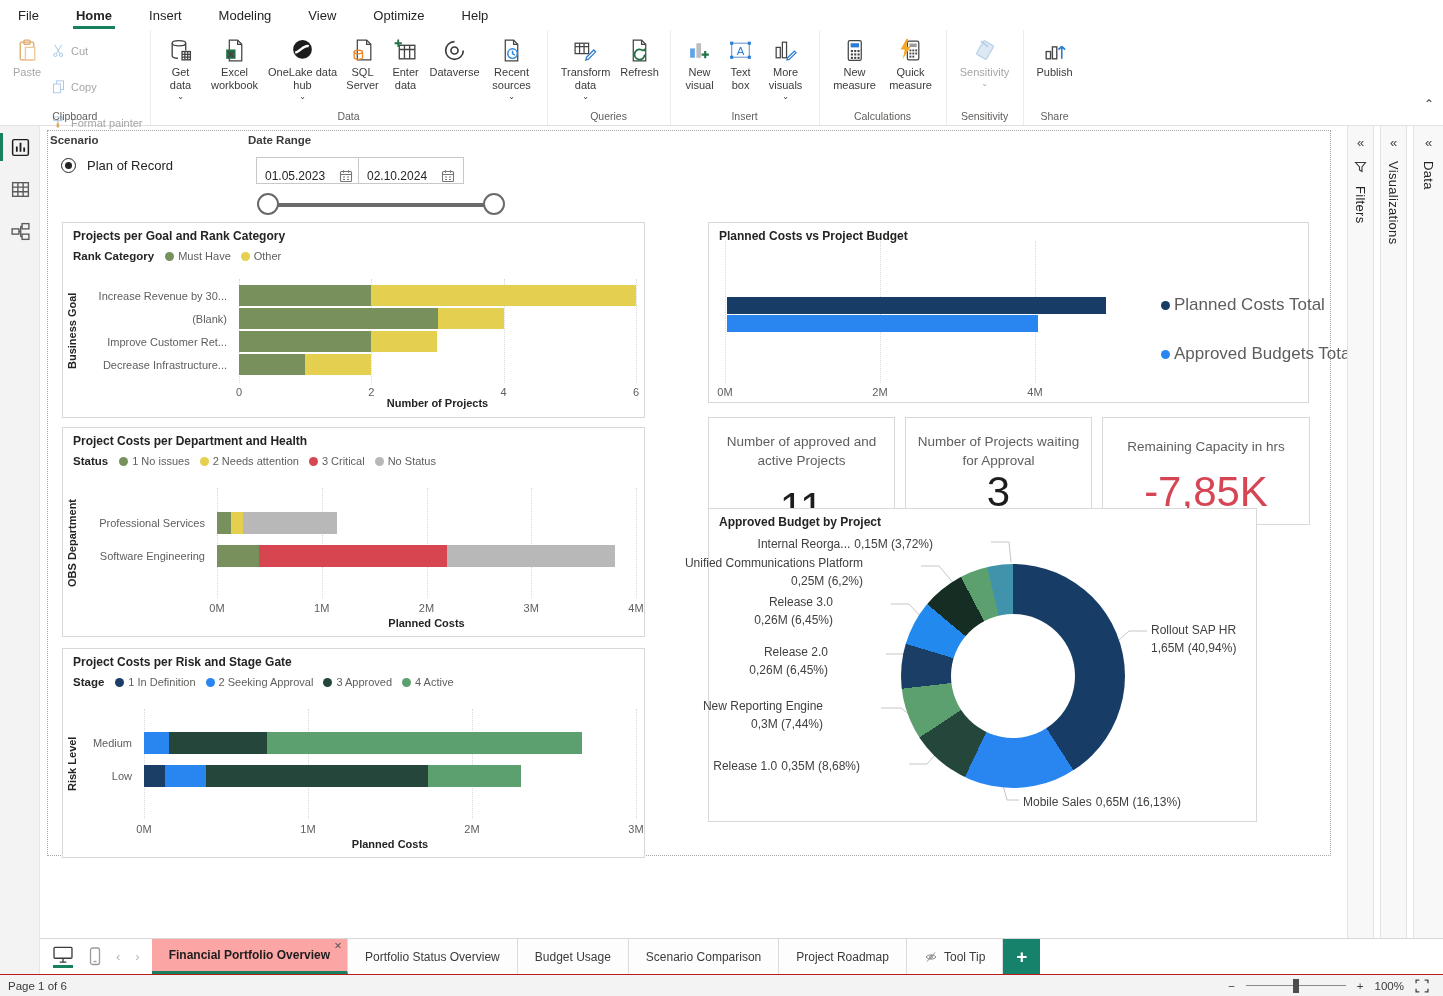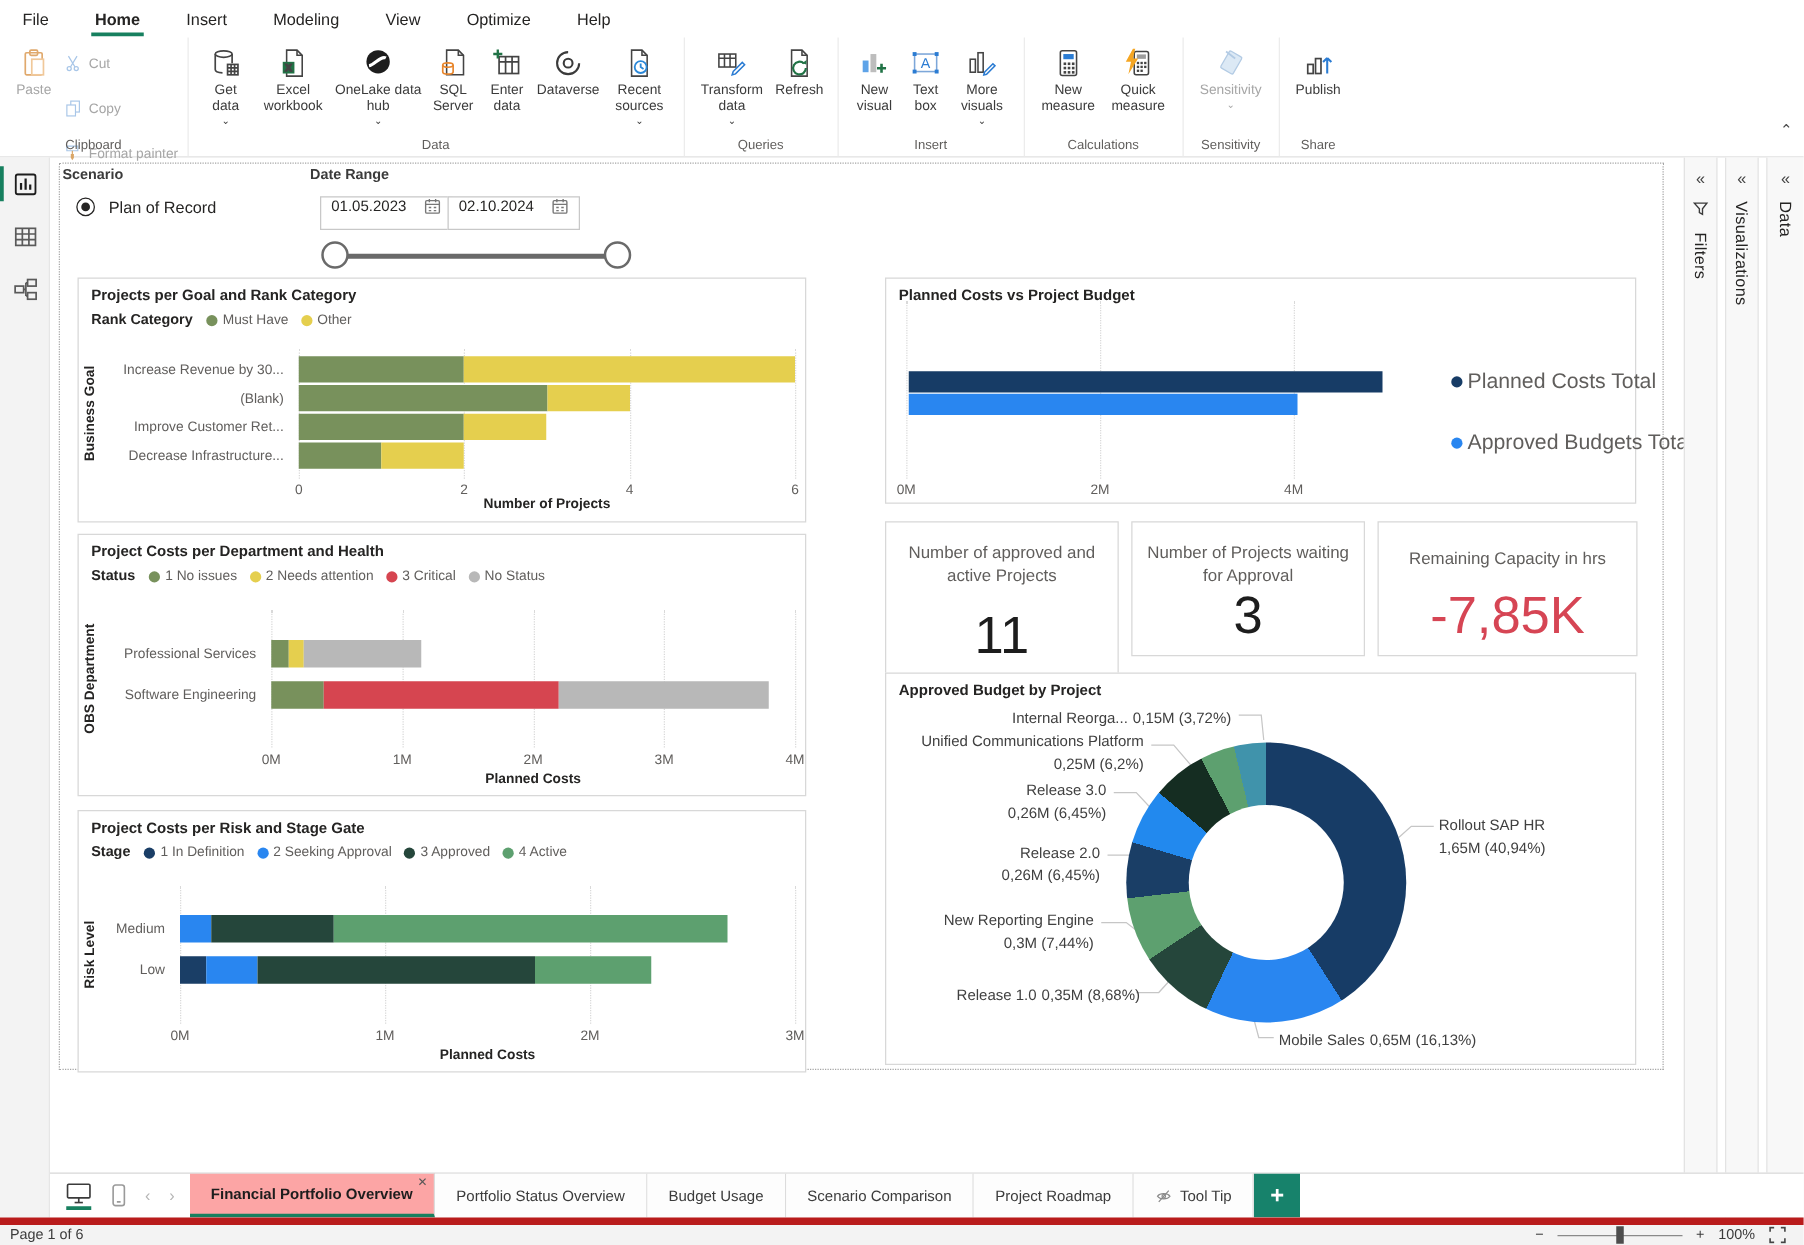--- a/index.html
+++ b/index.html
@@ -34,21 +34,21 @@
   .side-icon{width:40px;height:42px;display:flex;align-items:center;justify-content:center;position:relative}
   .side-icon.active::before{content:"";position:absolute;left:0;top:7px;bottom:7px;width:2.5px;background:var(--accent)}
 
   
   .page-border{position:absolute;left:47px;top:130px;width:1284px;height:726px;border:1px dotted #a6a6a6}
   .fieldlabel{position:absolute;font-size:11.5px;font-weight:bold;color:#3b3b3b}
   .radio-row{position:absolute;display:flex;align-items:center;gap:11px;font-size:13px}
   .radio{width:15px;height:15px;border:1.5px solid #252423;border-radius:50%;display:flex;align-items:center;justify-content:center}
   .radio::after{content:"";width:7px;height:7px;border-radius:50%;background:#252423}
   .datebox{position:absolute;width:106px;height:27px;border:1px solid #c8c8c8;background:#fff;display:flex;
-           align-items:flex-start;justify-content:space-between;padding:0 8px;font-size:12px}
+           align-items:flex-end;justify-content:space-between;padding:0 8px;font-size:12px}
   .rslider{position:absolute;left:247px;top:193px;width:268px;height:23px}
   .rslider .trk{position:absolute;left:20px;right:20px;top:10px;height:3.5px;background:#6a6a6a}
   .rslider .hndl{position:absolute;top:0;width:22px;height:22px;border:2px solid #6a6a6a;border-radius:50%;background:#fff}
 
   .card{position:absolute;background:#fff;border:1px solid #d8d8d8}
   .chart-title{position:absolute;left:10px;top:6px;font-size:12px;font-weight:bold;color:#252423;white-space:nowrap}
   .legend{position:absolute;display:flex;align-items:center;gap:10px;font-size:11px;color:#605e5c;white-space:nowrap}
   .legend .legend-title{font-weight:bold;color:#252423;font-size:11.5px;margin-right:1px}
   .legend-item{display:inline-flex;align-items:center;gap:4px}
   .dot{width:9px;height:9px;border-radius:50%;display:inline-block;flex:0 0 auto}
@@ -96,21 +96,21 @@
   .navarrow{color:#b5b5b5;font-size:13px}
   .ptab{display:flex;align-items:center;justify-content:center;gap:6px;padding:0 17px;border-right:1px solid #dcdcdc;
         color:#3b3b3b;position:relative;background:#fdfdfd;white-space:nowrap}
   .ptab:first-of-type{border-left:1px solid #dcdcdc}
   .ptab.active{font-weight:bold;background:#fca5a5;border-bottom:3px solid var(--accent);color:#1d1d1d}
   .ptab .close{position:absolute;top:1px;right:5px;font-size:9.5px;color:#555;font-weight:normal}
   .newpage{width:37px;background:var(--accent2);color:#fff;display:flex;align-items:center;justify-content:center;
            font-size:19px;font-weight:bold}
 
   
-  .statusbar{position:absolute;left:0;right:0;bottom:0;height:22px;background:#f3f3f3;border-top:6px solid #b91c1c;
+  .statusbar{position:absolute;left:0;right:0;bottom:0;height:22px;background:#f3f3f3;border-top:1px solid #b91c1c;
              display:flex;align-items:center;padding:0 8px;font-size:11.5px;color:#3b3b3b}
   .zoomctrl{margin-left:auto;display:flex;align-items:center;gap:11px;padding-right:6px}
   .zslider{position:relative;width:100px;height:14px}
   .zslider::before{content:"";position:absolute;left:0;right:0;top:6.5px;height:1px;background:#8a8a8a}
   .zhandle{position:absolute;left:47px;top:0;width:6px;height:14px;background:#4d4d4d}
 </style>
 </head>
 <body>
 
 <div class="menubar">
@@ -670,21 +670,21 @@
       <div class="xticks" style="left: 71px; right: 0px; top: 114px;">
         <span class="xtick" style="left: 0%;">0M</span>
         <span class="xtick" style="left: 33.3333%;">1M</span>
         <span class="xtick" style="left: 66.6667%;">2M</span>
         <span class="xtick" style="left: 100%;">3M</span>
       </div>
     </div>
   <div class="xlab" style="left:81px;top:189px;width:492px">Planned Costs</div>
 </div>
 
-<div class="card" style="left:708px;top:538px;width:601px;height:314px">
+<div class="card" style="left:708px;top:508px;width:549px;height:314px">
   <div class="chart-title">Approved Budget by Project</div>
   <svg class="connectors" width="601" height="314">
     <g fill="none" stroke="#c6c6c6" stroke-width="1">
       <polyline points="282,33 300,33 302,53"></polyline>
       <polyline points="212,57 230,57 247,77"></polyline>
       <polyline points="182,95 200,95 214,110"></polyline>
       <polyline points="177,145 196,145 207,152"></polyline>
       <polyline points="172,199 192,199 201,206"></polyline>
       <polyline points="200,255 218,255 229,243"></polyline>
       <polyline points="310,291 298,291 294,276"></polyline>

